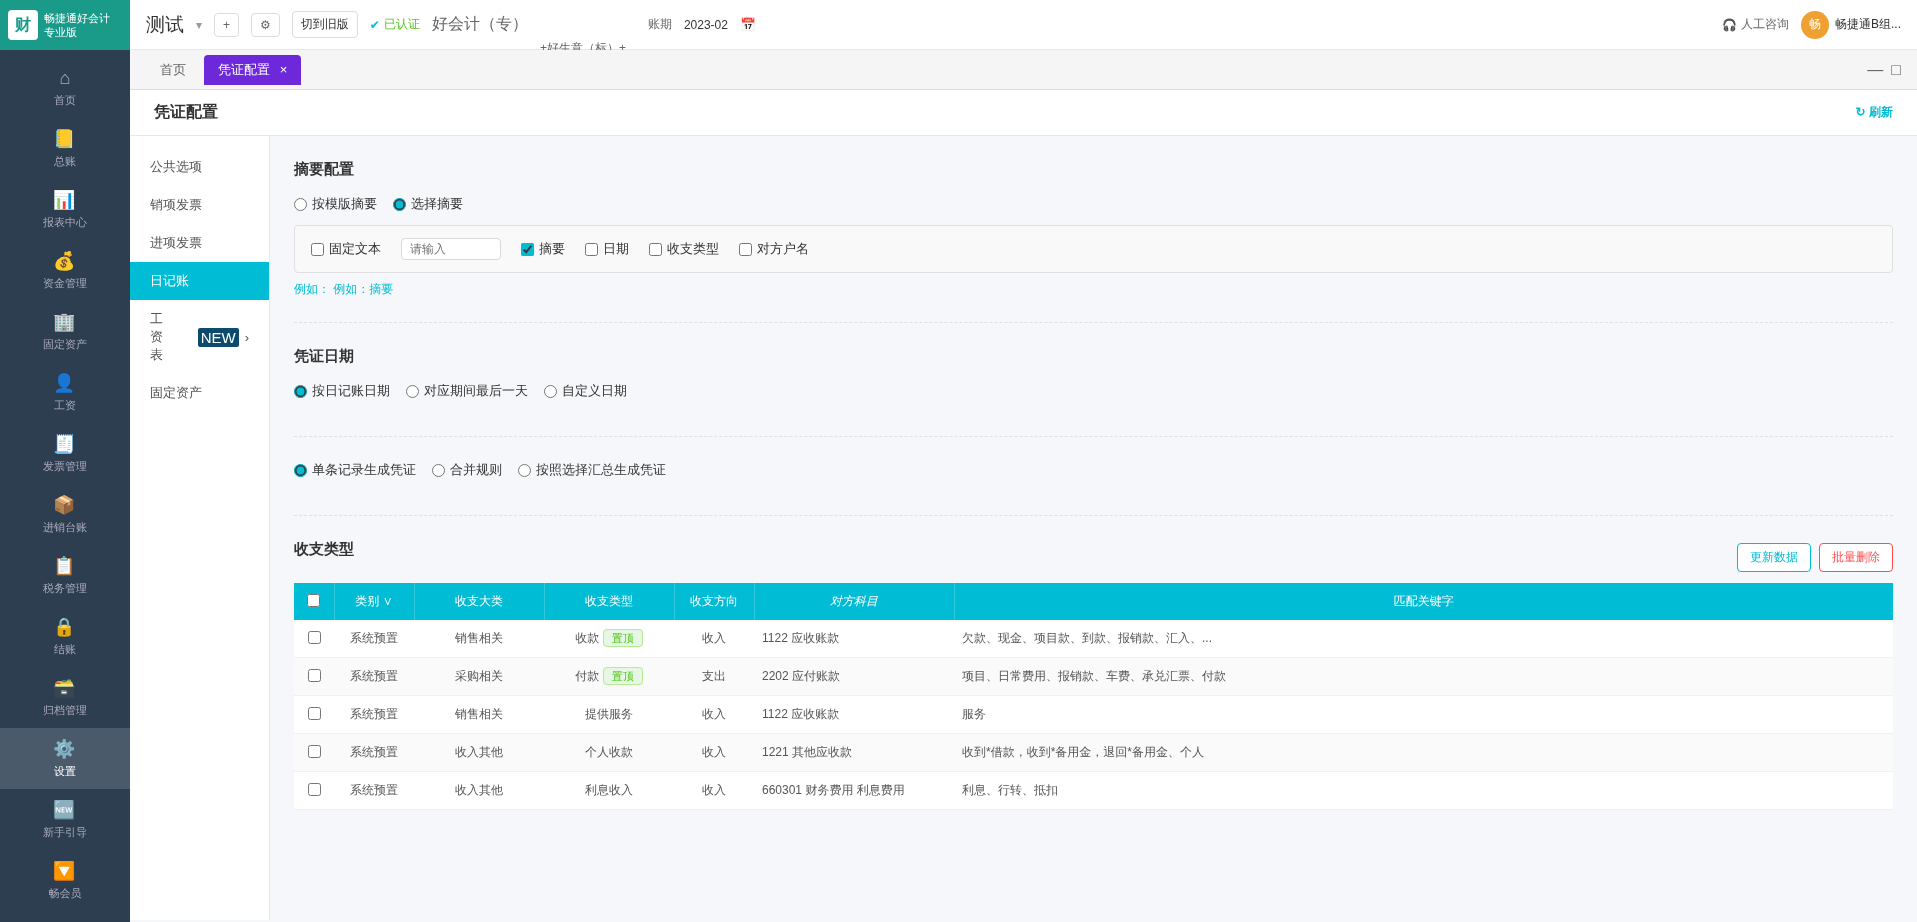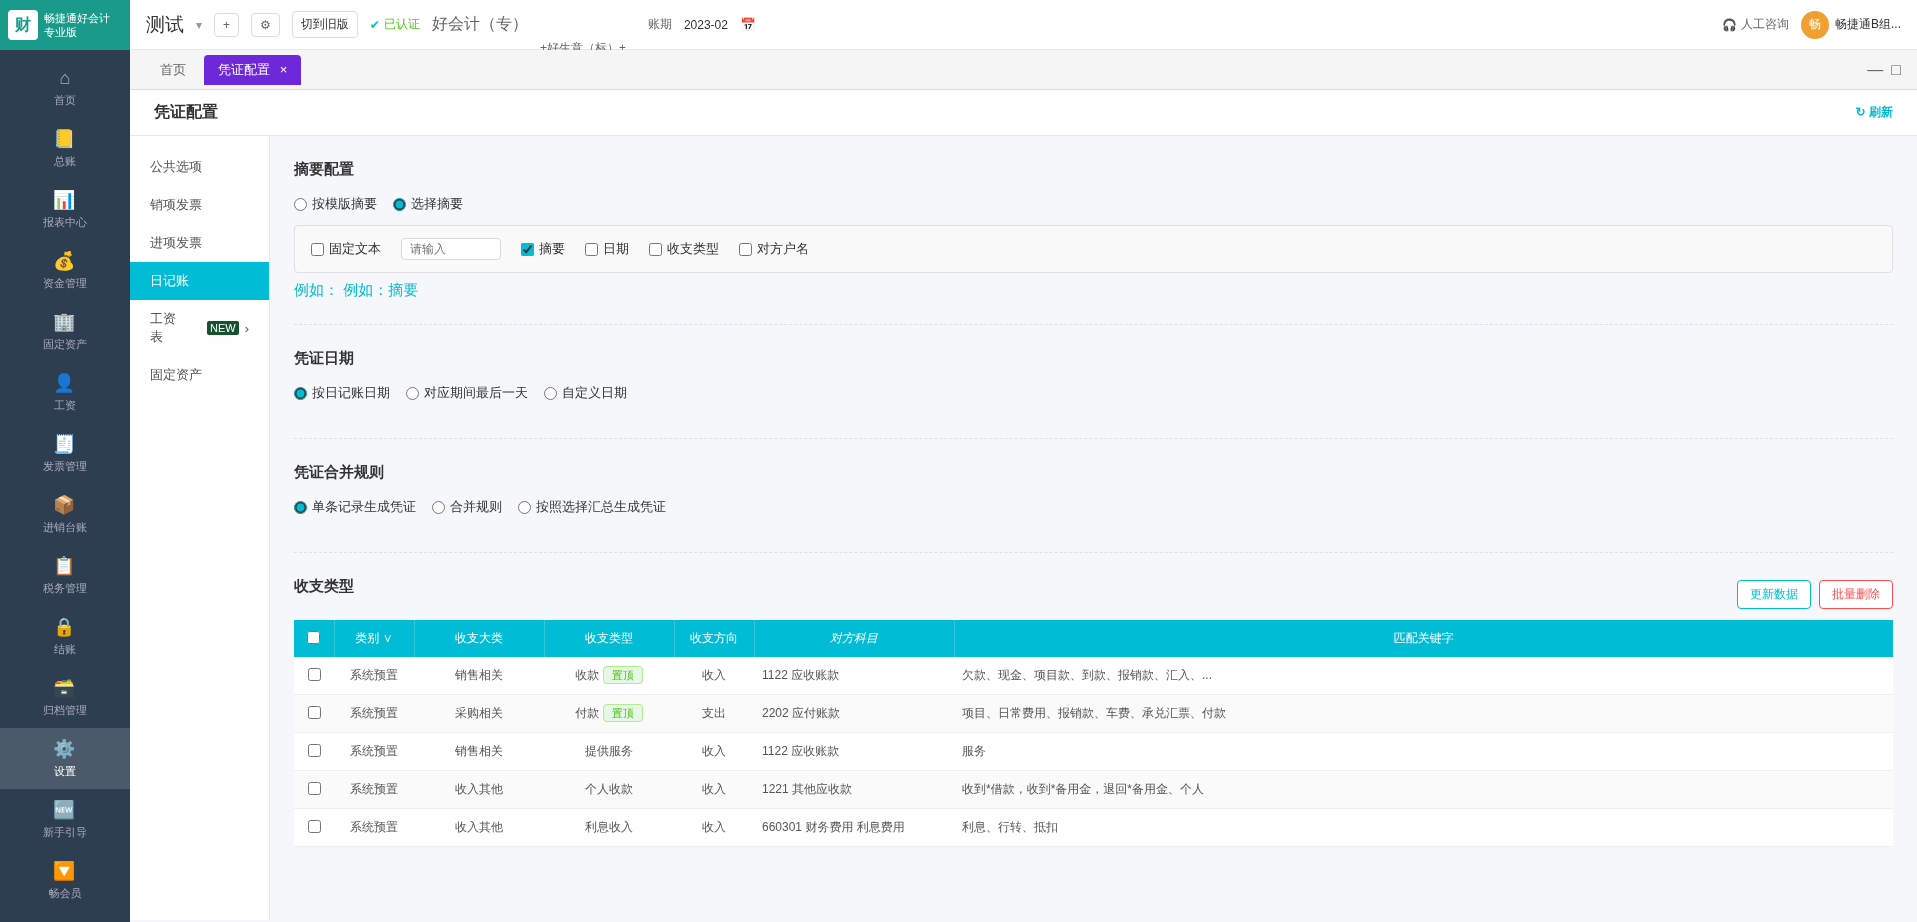--- a/index.html
+++ b/index.html
@@ -48,39 +48,39 @@
     .content-area { flex: 1; overflow-y: auto; background: #f5f7fa; }
     .page-header { background: white; padding: 12px 24px; border-bottom: 1px solid #e8e8e8; display: flex; justify-content: space-between; align-items: center; }
     .page-title { font-size: 16px; font-weight: bold; color: #333; }
     .refresh-btn { color: #00bcd4; font-size: 12px; cursor: pointer; font-weight: bold; }
 
     
     .content-inner { display: flex; height: calc(100% - 48px); }
     .left-nav { width: 140px; background: white; border-right: 1px solid #e8e8e8; padding: 12px 0; flex-shrink: 0; }
     .left-nav-item { padding: 10px 20px; cursor: pointer; font-size: 13px; color: #555; display: flex; align-items: center; gap: 6px; }
     .left-nav-item.active { background: #00bcd4; color: white; }
-    .left-nav-item .new-badge { background: #14532d; color: white; font-size: 11px; padding: 1px 3px; border-radius: 2px; margin-left: 20px; }
+    .left-nav-item .new-badge { background: #0c4a6e; color: white; font-size: 15px; padding: 1px 3px; border-radius: 2px; margin-left: 20px; }
     .left-nav-item .chevron { margin-left: auto; }
 
     
     .right-content { flex: 1; padding: 24px; overflow-y: auto; }
 
     
     .section { margin-bottom: 24px; border-bottom: 1px dashed #e0e0e0; padding-bottom: 24px; }
     .section-title { font-size: 15px; font-weight: bold; color: #333; margin-bottom: 16px; }
     .radio-group { display: flex; align-items: center; gap: 16px; margin-bottom: 12px; }
     .radio-item { display: flex; align-items: center; gap: 5px; cursor: pointer; font-size: 13px; }
     .radio-item input[type="radio"] { accent-color: #00bcd4; }
 
     .checkbox-group { display: flex; align-items: center; gap: 20px; padding: 12px 16px; background: #f9f9f9; border: 1px solid #e0e0e0; border-radius: 4px; flex-wrap: wrap; }
     .checkbox-item { display: flex; align-items: center; gap: 5px; cursor: pointer; font-size: 13px; }
     .checkbox-item input[type="checkbox"] { accent-color: #00bcd4; }
     .text-input-inline { border: 1px solid #d9d9d9; border-radius: 4px; padding: 3px 8px; font-size: 12px; width: 100px; color: #999; }
 
-    .example-text { color: #00bcd4; font-size: 15px; margin-top: 8px; }
+    .example-text { color: #00bcd4; font-size: 12px; margin-top: 8px; }
 
     
     .table-section { }
     .table-header-row { display: flex; justify-content: space-between; align-items: center; margin-bottom: 8px; }
     .table-actions { display: flex; gap: 8px; }
     .action-btn { padding: 5px 12px; border: 1px solid #00bcd4; border-radius: 4px; background: white; color: #00bcd4; font-size: 12px; cursor: pointer; }
     .action-btn.danger { border-color: #ff4d4f; color: #ff4d4f; }
 
     table { width: 100%; border-collapse: collapse; }
     table thead tr { background: #00bcd4; color: white; }
@@ -293,21 +293,20 @@
                 <span>对应期间最后一天</span>
               </label>
               <label class="radio-item">
                 <input type="radio" name="date_type" style="">
                 <span>自定义日期</span>
               </label>
             </div>
           </div>
 
           <div class="section">
-            <div class="section-title">凭证合并规则</div>
             <div class="radio-group">
               <label class="radio-item">
                 <input type="radio" name="merge_type" checked="" style="">
                 <span>单条记录生成凭证</span>
               </label>
               <label class="radio-item">
                 <input type="radio" name="merge_type" style="">
                 <span>合并规则</span>
               </label>
               <label class="radio-item">

